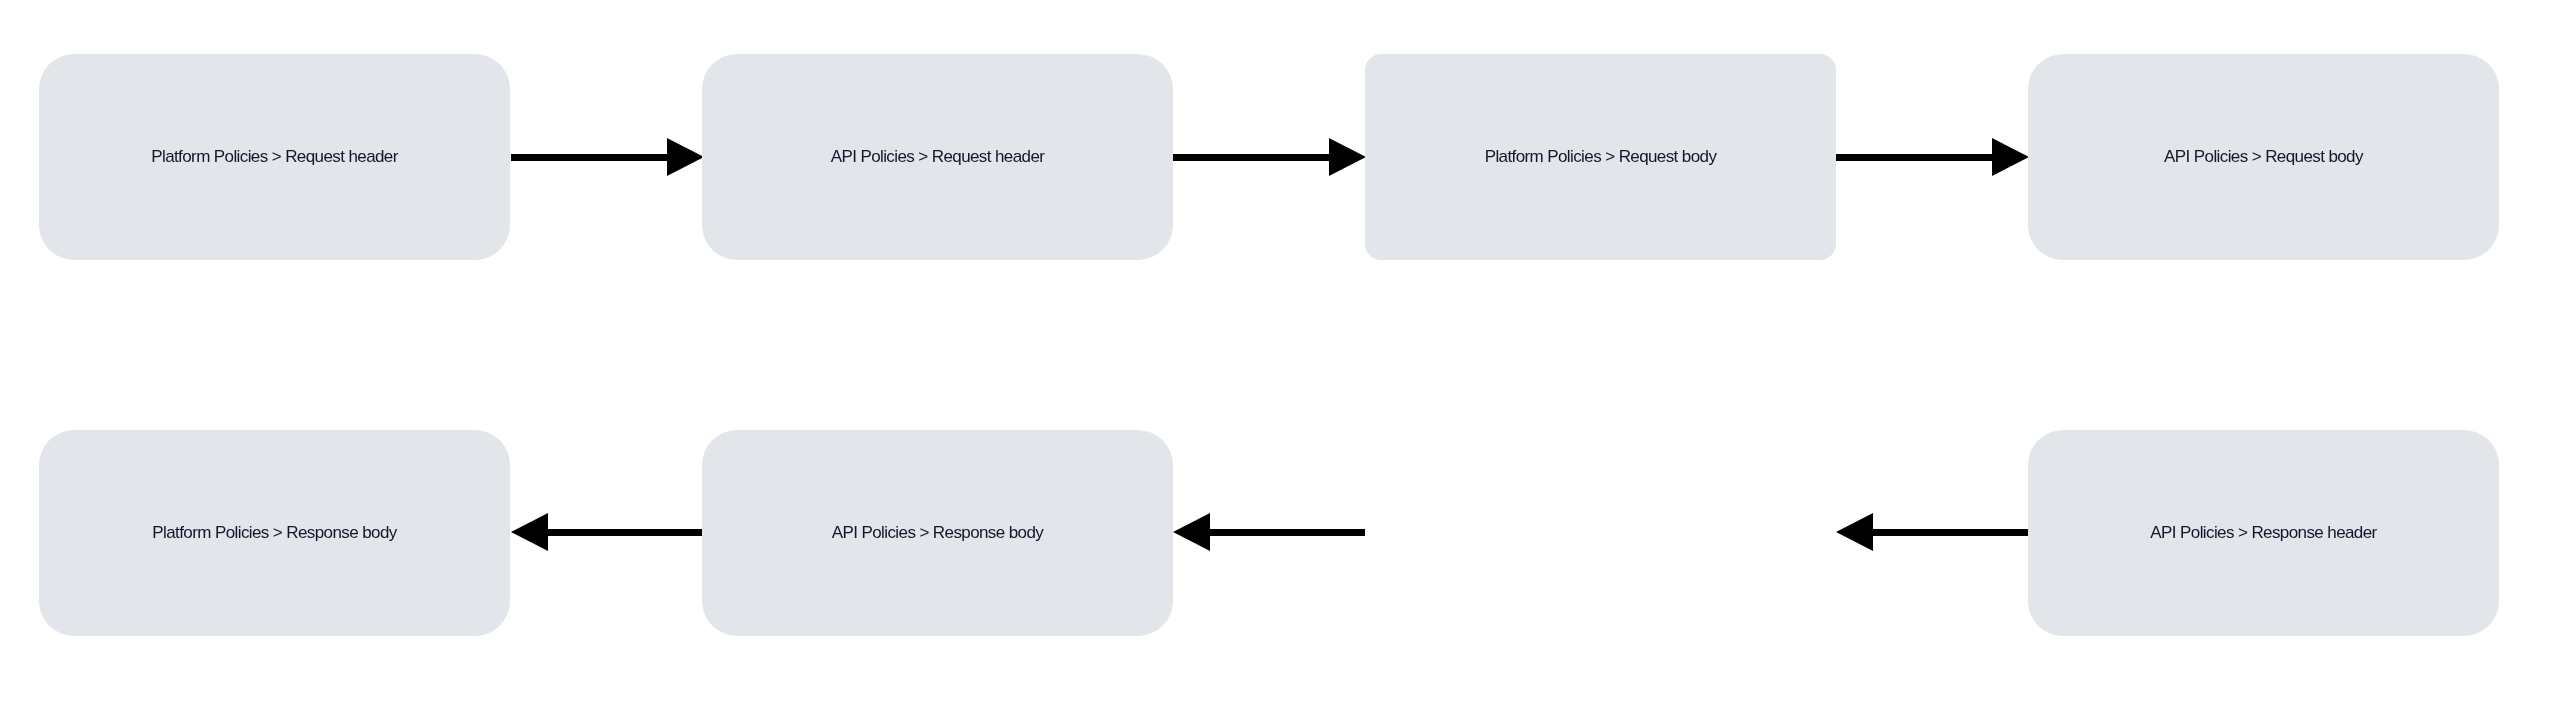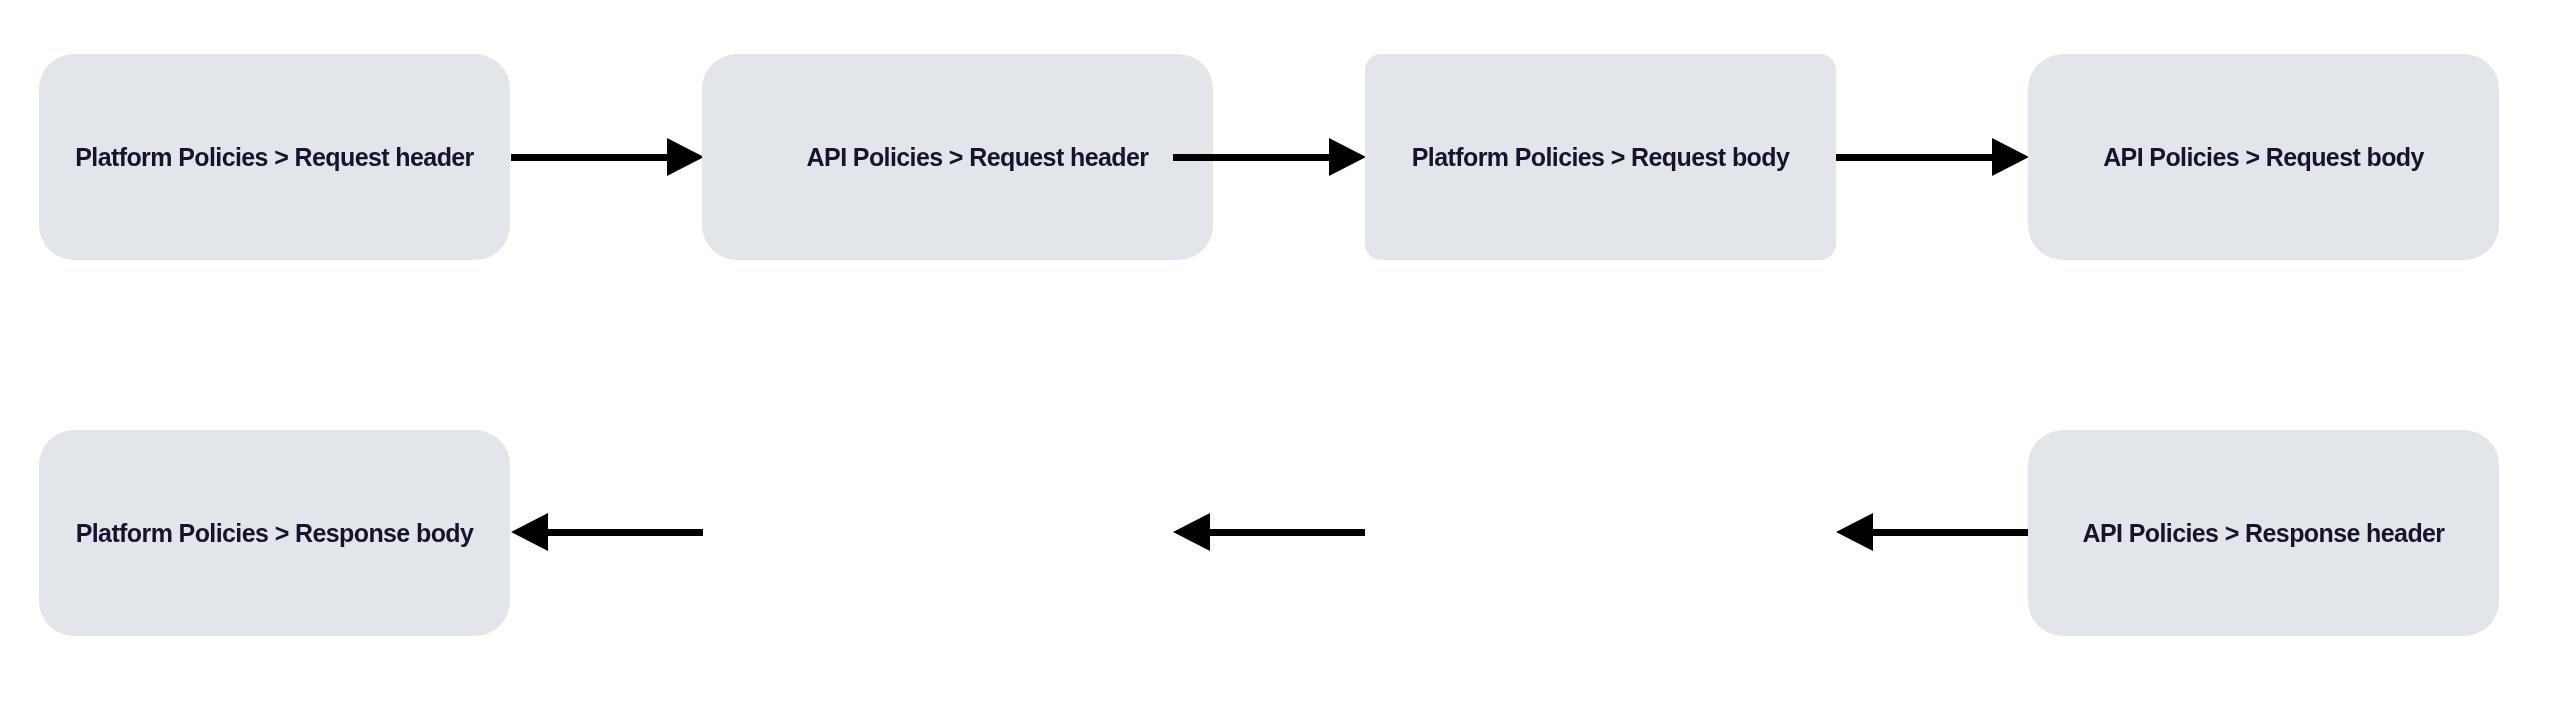--- a/index.html
+++ b/index.html
@@ -15,22 +15,22 @@
     position: absolute;
     width: 471px;
     height: 206px;
     background: var(--node-fill, #e2e5e9);
     border-radius: 35px;
     display: flex;
     align-items: center;
     justify-content: center;
   }
   .node-label {
-    font-weight: 700;
-    font-size: 25px;
+    font-weight: 400;
+    font-size: 17px;
     letter-spacing: -0.6px;
     color: var(--node-text, #16142c);
     white-space: nowrap;
   }
   .arrow { position: absolute; width: 192px; height: 38px; }
   .arrow .shaft {
     position: absolute;
     top: 16px;
     height: 6.8px;
     background: var(--arrow, #000000);
@@ -48,21 +48,21 @@
     position: absolute; left: 0; top: 0;
     width: 0; height: 0;
     border-top: 19px solid transparent;
     border-bottom: 19px solid transparent;
     border-right: 37px solid var(--arrow, #000000);
   }
   
   .r1 { top: 54px; }
   .r2 { top: 430px; }
   .c1 { left: 39px; }
-  .c2 { left: 702px; padding-left: 40px; }
+  .c2 { left: 702px; }
   .c3 { left: 1365px; border-radius: 16px; }
   .c4 { left: 2028px; }
   .gap1 { left: 511px; }
   .gap2 { left: 1173px; }
   .gap3 { left: 1836px; }
   .arow1 { top: 138px; }
   .arow2 { top: 513px; }
 </style>
 </head>
 <body>
@@ -94,20 +94,23 @@
     <span class="node-label">Platform Policies &gt; Response body</span>
   </div>
 
   <div class="node r1 c4">
     <span class="node-label">API Policies &gt; Request body</span>
   </div>
   <div class="arrow left gap1 arow2">
     <div class="head"></div>
     <div class="shaft"></div>
   </div>
+  <div class="node r2 c2">
+    <span class="node-label">API Policies &gt; Response body</span>
+  </div>
   <div class="arrow left gap2 arow2">
     <div class="head"></div>
     <div class="shaft"></div>
   </div>
   <div class="arrow left gap3 arow2">
     <div class="head"></div>
     <div class="shaft"></div>
   </div>
   <div class="node r2 c4">
     <span class="node-label">API Policies &gt; Response header</span>

